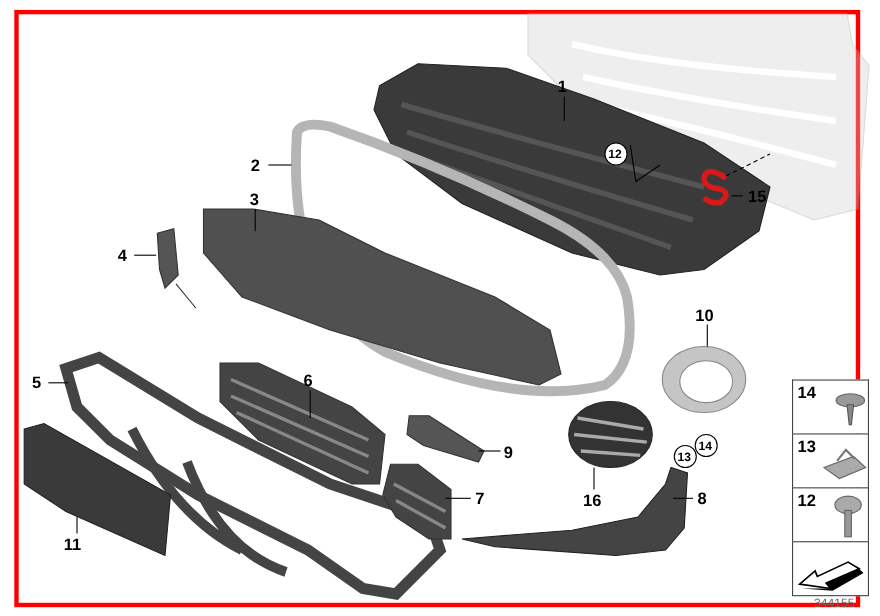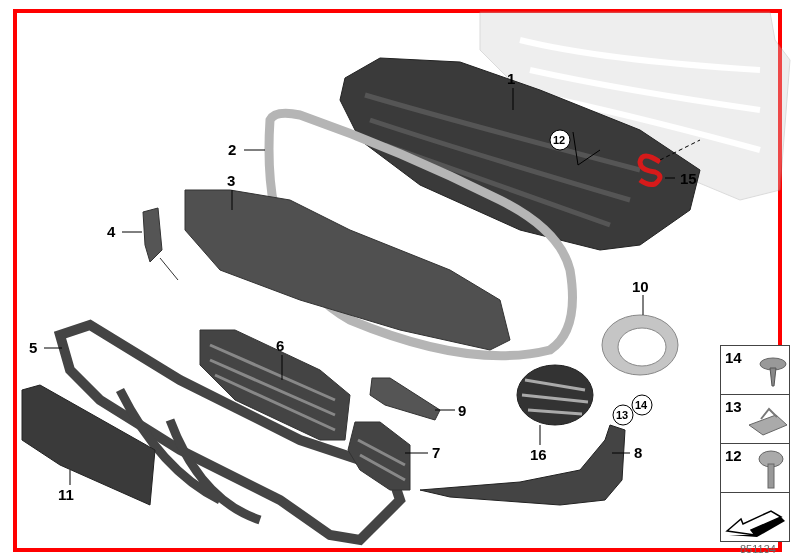--- a/index.html
+++ b/index.html
@@ -140,13 +140,13 @@
     </svg>
   </div>
   <div class="leg-cell">
     <svg width="70" height="48">
       <path d="M6 38 L20 26 L22 31 L50 18 L60 24 L30 37 L34 42 Z" fill="#fff" stroke="#000" stroke-width="1.5"></path>
       <path d="M8 42 L36 44 L64 28 L60 24 L30 37 L34 42 Z" fill="#000"></path>
     </svg>
   </div>
 </div>
 
-<div class="ref">851134</div>
+<div class="ref">344155</div>
 
 </body></html>

